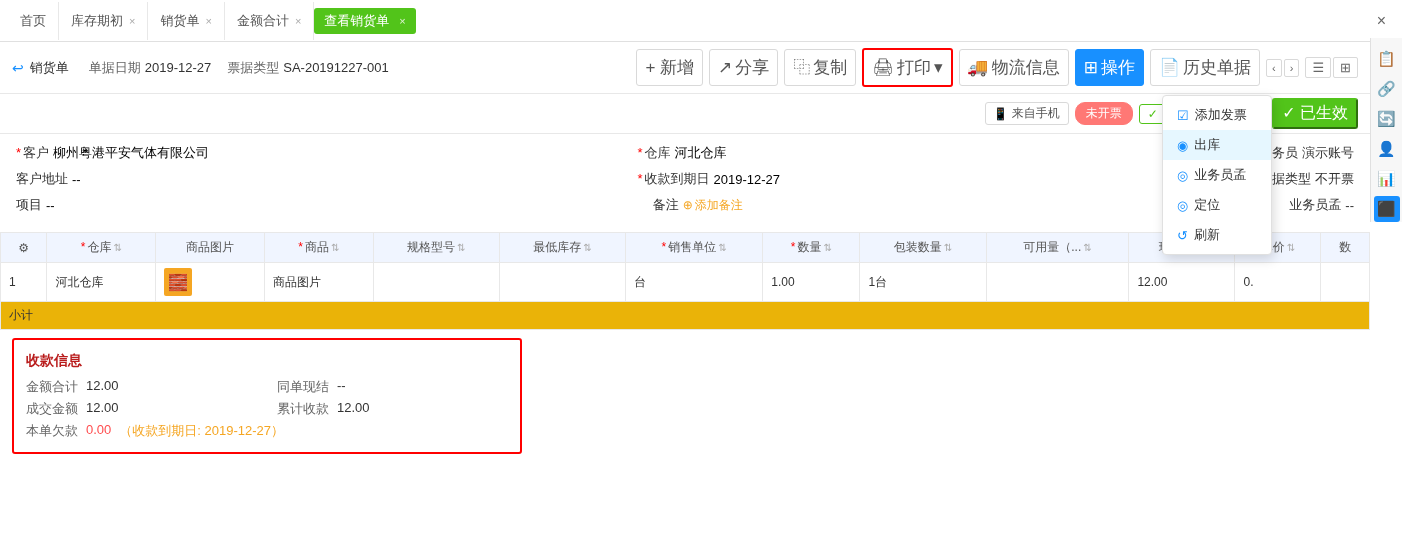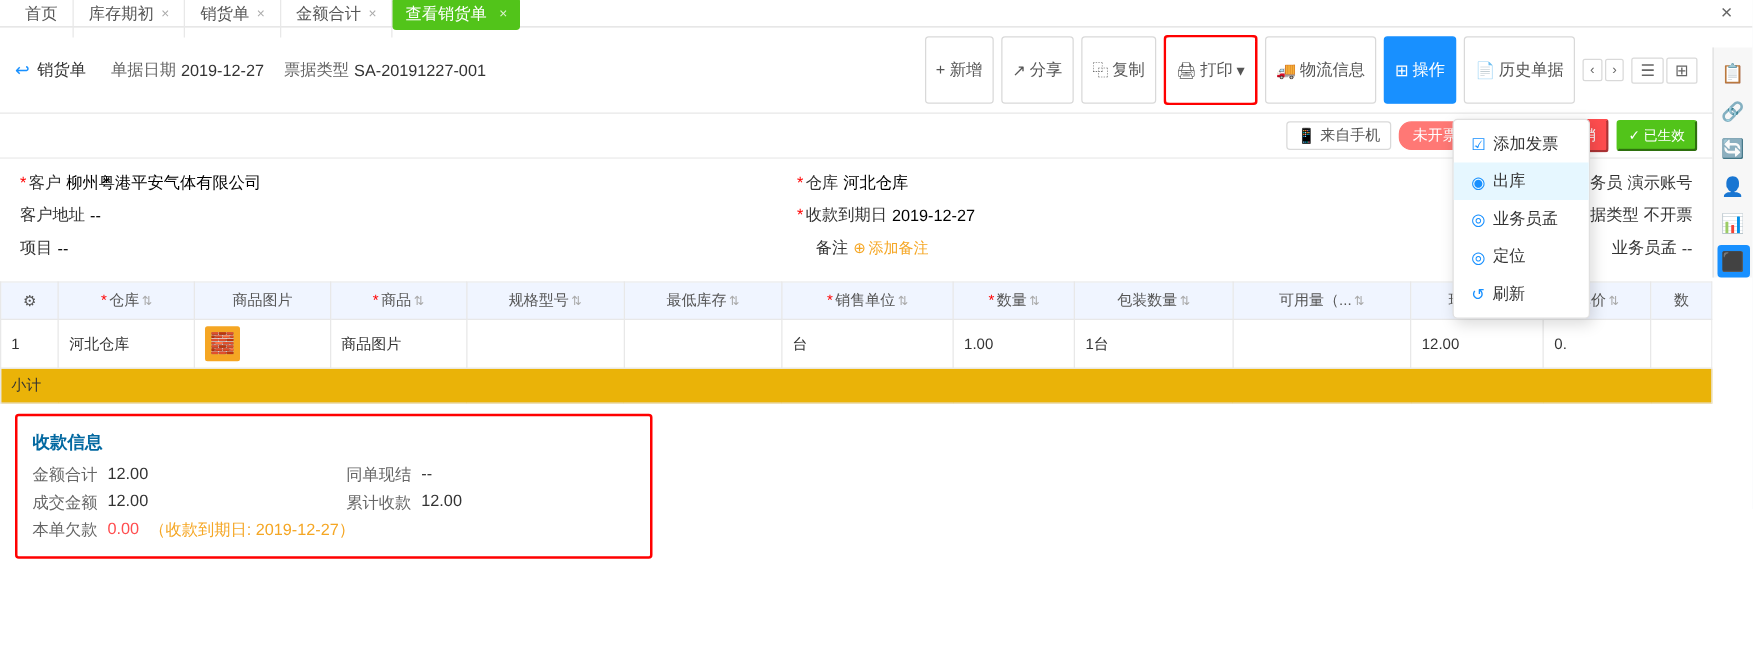--- a/index.html
+++ b/index.html
@@ -1,38 +1,38 @@
 <!DOCTYPE html>
 <html><head>
   <meta charset="utf-8">
   <style>
     * { box-sizing: border-box; margin: 0; padding: 0; }
     body { font-family: 'Microsoft YaHei', '微软雅黑', sans-serif; font-size: 13px; background: #f0f2f5; color: #333; overflow: hidden; }
 
     
-    .tab-bar { display: flex; align-items: center; background: #fff; border-bottom: 1px solid #e0e0e0; padding: 0 8px; height: 22px; position: relative; }
+    .tab-bar { display: flex; align-items: center; background: #fff; border-bottom: 1px solid #e0e0e0; padding: 0 8px; height: 42px; position: relative; }
     .tab-item { display: flex; align-items: center; padding: 0 12px; height: 38px; cursor: pointer; font-size: 13px; color: #555; border-right: 1px solid #e8e8e8; white-space: nowrap; }
     .tab-item .close-btn { margin-left: 6px; color: #aaa; font-size: 11px; cursor: pointer; }
     .tab-highlight { background: #52c41a; color: #fff; border-radius: 3px; padding: 4px 10px; font-size: 13px; display: flex; align-items: center; gap: 4px; cursor: pointer; }
     .tab-highlight .close-btn { color: rgba(255,255,255,0.8); font-size: 11px; }
     .global-close { margin-left: auto; font-size: 16px; cursor: pointer; color: #666; padding: 0 8px; }
 
     
     .toolbar { display: flex; align-items: center; padding: 6px 12px; border-bottom: 1px solid #e8e8e8; gap: 4px; flex-wrap: wrap; }
     .doc-title { display: flex; align-items: center; gap: 6px; margin-right: 16px; font-size: 13px; color: #333; }
     .doc-icon { color: #1890ff; font-size: 14px; }
     .doc-info { display: flex; align-items: center; gap: 16px; flex: 1; }
     .doc-field { display: flex; align-items: center; gap: 4px; font-size: 13px; color: #333; }
     .doc-field label { color: #666; }
     .toolbar-actions { display: flex; align-items: center; gap: 6px; margin-left: auto; }
-    .btn-action { display: flex; align-items: center; gap: 3px; padding: 17px 8px; border: 1px solid #d9d9d9; border-radius: 3px; background: #fff; cursor: pointer; font-size: 13px; color: #555; white-space: nowrap; }
+    .btn-action { display: flex; align-items: center; gap: 3px; padding: 6px 8px; border: 1px solid #d9d9d9; border-radius: 3px; background: #fff; cursor: pointer; font-size: 17px; color: #555; white-space: nowrap; }
     .btn-logistics { background: #fff; }
     .btn-operate { background: #1890ff; color: #fff; border-color: #1890ff; }
     .btn-status-red { background: #ff4d4f; color: #fff; border-color: #ff4d4f; border-radius: 3px; padding: 3px 8px; font-size: 12px; cursor: pointer; }
-    .btn-status-green { background: #52c41a; color: #fff; border-color: #52c41a; border-radius: 3px; padding: 3px 8px; font-size: 11px; cursor: pointer; }
+    .btn-status-green { background: #52c41a; color: #fff; border-color: #52c41a; border-radius: 3px; padding: 3px 8px; font-size: 16px; cursor: pointer; margin-left: 24px; }
     .nav-arrows { display: flex; gap: 2px; }
     .nav-arrow { padding: 2px 5px; border: 1px solid #d9d9d9; border-radius: 2px; cursor: pointer; font-size: 11px; color: #666; background: #fff; }
     .view-toggle { display: flex; gap: 2px; }
     .view-btn { padding: 2px 6px; border: 1px solid #d9d9d9; border-radius: 2px; cursor: pointer; font-size: 13px; color: #666; background: #fff; }
 
     
     .sub-toolbar { display: flex; align-items: center; padding: 4px 12px; border-bottom: 1px solid #e8e8e8; gap: 6px; }
     .btn-small { display: flex; align-items: center; gap: 3px; padding: 2px 8px; border: 1px solid #d9d9d9; border-radius: 3px; background: #fff; cursor: pointer; font-size: 12px; color: #555; }
     .btn-small.phone-btn { background: #fff; }
     .btn-small.status-btn { background: #ff7875; color: #fff; border-color: #ff7875; border-radius: 10px; padding: 2px 10px; }
@@ -55,21 +55,21 @@
     thead tr { background: #f0f5ff; }
     th { padding: 6px 8px; border: 1px solid #e8e8e8; color: #555; font-weight: 500; white-space: nowrap; }
     td { padding: 5px 8px; border: 1px solid #e8e8e8; color: #333; white-space: nowrap; }
     tr.subtotal td { background: #eab308; }
     .required-star { color: red; margin-right: 2px; }
     .sort-icon { font-size: 10px; color: #aaa; margin-left: 2px; }
     .product-img { width: 28px; height: 28px; background: #f5a623; border-radius: 2px; display: flex; align-items: center; justify-content: center; color: #fff; font-size: 16px; }
 
     
     .bottom-info { border: 2px solid red; margin: 8px 12px; padding: 12px; border-radius: 3px; background: #fff; max-width: 510px; }
-    .bottom-title { font-size: 14px; font-weight: bold; color: #0369a1; margin-bottom: 8px; }
+    .bottom-title { font-size: 14px; font-weight: bold; color: #b91c1c; margin-bottom: 8px; }
     .info-grid { display: grid; grid-template-columns: 1fr 1fr; gap: 4px 20px; }
     .info-row { display: flex; align-items: flex-start; gap: 8px; }
     .info-label { color: #666; font-size: 13px; white-space: nowrap; }
     .info-value { color: #333; font-size: 13px; }
     .info-value.orange { color: #f5a623; }
     .info-value.red { color: #ff4d4f; }
 
     
     .right-sidebar { position: absolute; right: 0; top: 38px; width: 32px; background: #f7f7f7; border-left: 1px solid #e0e0e0; display: flex; flex-direction: column; align-items: center; padding-top: 8px; gap: 4px; }
     .sidebar-icon { width: 26px; height: 26px; display: flex; align-items: center; justify-content: center; cursor: pointer; font-size: 15px; color: #666; border-radius: 3px; }

